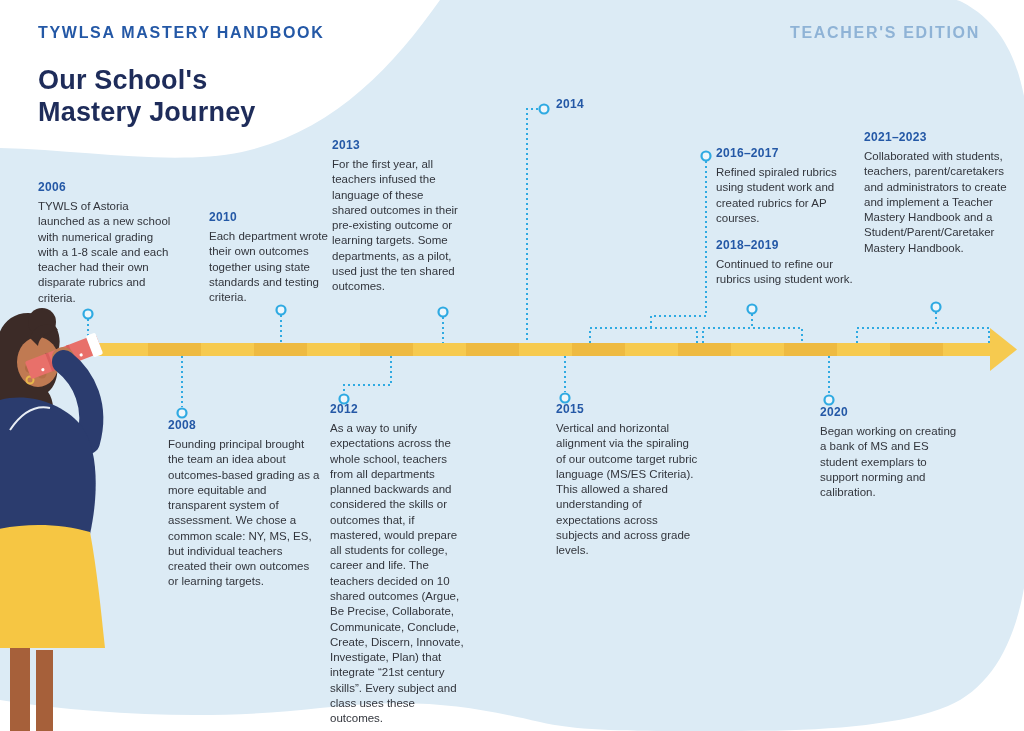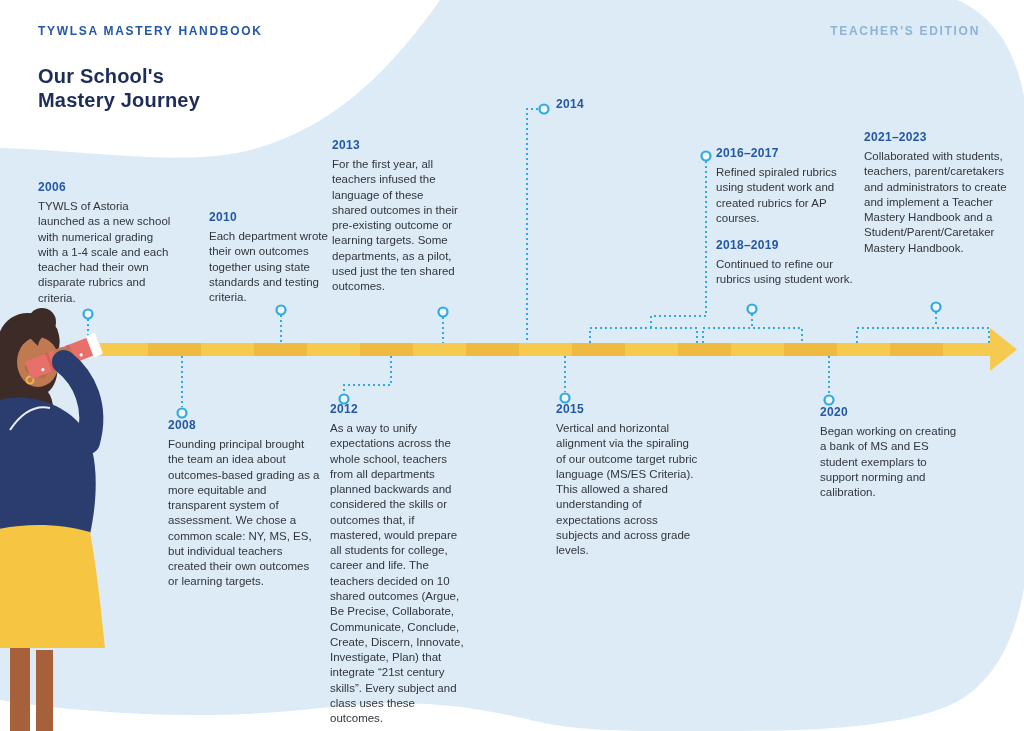--- a/index.html
+++ b/index.html
@@ -10,28 +10,28 @@
   html,body{width:1024px;height:731px;}
   body{
     position:relative;overflow:hidden;background:#ffffff;
     font-family:"Liberation Sans", sans-serif;color:var(--body);
   }
   svg{display:block;overflow:visible;}
 
   .blob-svg{position:absolute;left:0;top:0;width:1024px;height:731px;pointer-events:none;}
 
   .kicker{
-    position:absolute;top:24px;font-size:12px;font-weight:bold;
+    position:absolute;top:24px;font-size:16px;font-weight:bold;
     letter-spacing:1.7px;color:var(--accent);
   }
   .kicker.left{left:38px;}
   .kicker.right{right:44px;color:var(--muted);}
 
   .page-title{
-    position:absolute;left:38px;top:64px;font-size:20px;line-height:1.2;
+    position:absolute;left:38px;top:64px;font-size:27px;line-height:1.2;
     font-weight:800;color:var(--title);letter-spacing:.2px;
   }
 
   .timeline-bar{
     position:absolute;left:95px;top:343px;width:895px;height:13px;
     background:repeating-linear-gradient(90deg,
       var(--yellow1) 0 53px, var(--yellow2) 53px 106px);
   }
   .arrowhead{position:absolute;left:988px;top:327px;width:30px;height:45px;}
 
@@ -156,21 +156,21 @@
   <path d="M10,130 C22,112 36,105 50,108" stroke="#e9eef5" stroke-width="2" fill="none"></path>
 
   <path fill="#f6c643" d="M-6,230 C28,222 62,224 90,232 C97,270 101,310 105,348 L-6,348 Z"></path>
 
   <rect fill="#a6603a" x="10" y="348" width="20" height="83"></rect>
   <rect fill="#a6603a" x="36" y="350" width="17" height="81"></rect>
 </svg>
 
 <div class="event e2006">
   <div class="year">2006</div>
-  <div class="body">TYWLS of Astoria launched as a new school with numerical grading with a 1-4 scale and each teacher had their own disparate rubrics and criteria.</div>
+  <div class="body">TYWLS of Astoria launched as a new school with numerical grading with a 1-8 scale and each teacher had their own disparate rubrics and criteria.</div>
 </div>
 <div class="event e2008">
   <div class="year">2008</div>
   <div class="body">Founding principal brought the team an idea about outcomes-based grading as a more equitable and transparent system of assessment. We chose a common scale: NY, MS, ES, but individual teachers created their own outcomes or learning targets.</div>
 </div>
 <div class="event e2010">
   <div class="year">2010</div>
   <div class="body">Each department wrote their own outcomes together using state standards and testing criteria.</div>
 </div>
 <div class="event e2012">

